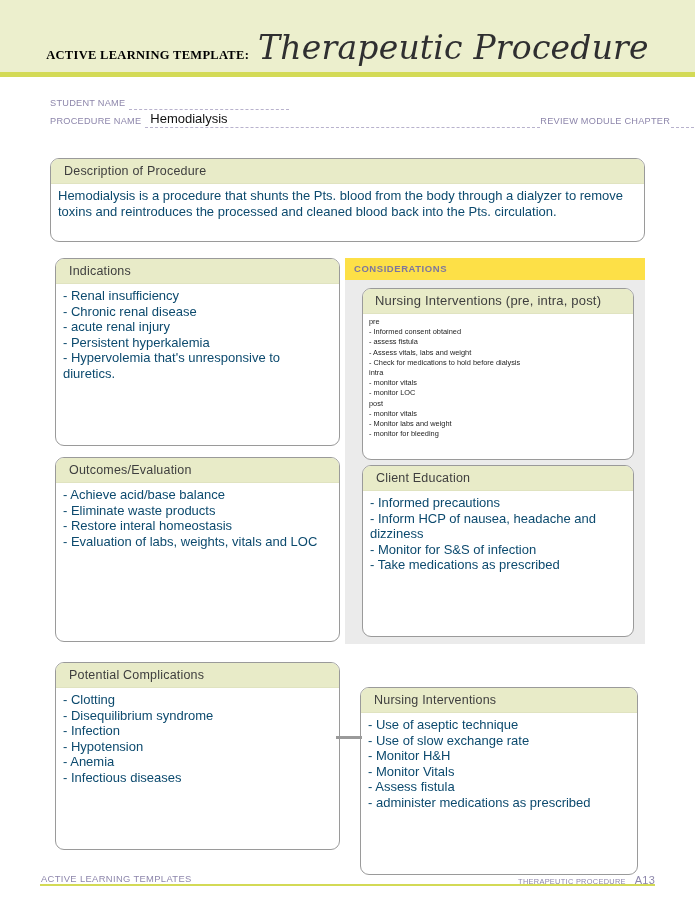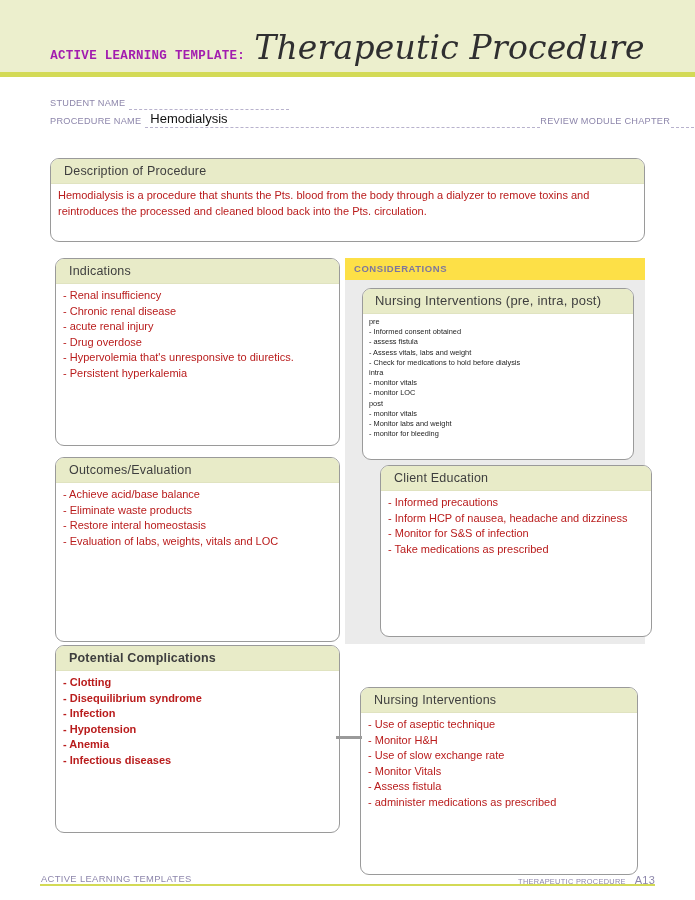--- a/index.html
+++ b/index.html
@@ -33,25 +33,25 @@
   }
   .header-inner {
     position: absolute;
     left: 0; right: 0; bottom: 8px;
     display: flex;
     align-items: baseline;
     justify-content: center;
     gap: 9px;
   }
   .tpl-eyebrow {
-    font-family: Liberation Mono, monospace;
+    font-family: Liberation Serif, serif;
     font-size: 12.5px;
     font-weight: bold;
     letter-spacing: 0.3px;
-    color: #a21caf;
+    color: #000000;
     text-transform: uppercase;
   }
   .tpl-title {
     font-family: "DejaVu Serif", serif;
     font-style: italic;
     font-size: 33px;
     font-weight: normal;
     color: #2f2f30;
     letter-spacing: 0.2px;
     line-height: 1;
@@ -135,47 +135,47 @@
     box-sizing: border-box;
     padding: 4px 16px 4px 13px;
     font-size: 12.5px;
     color: #3e3e3e;
     letter-spacing: 0.2px;
     line-height: 16px;
     border-bottom: 1px solid #e0e3c0;
   }
   .card-body {
     padding: 4px 6px 4px 7px;
-    font-size: 11px;
-    color: #b91c1c;
+    font-size: 13px;
+    color: #0c4a6e;
     line-height: 15.6px;
   }
   .card-body .li { white-space: normal; }
 
   
   .card-body.tiny {
     font-size: 7.4px;
     line-height: 10.2px;
     padding: 3px 5px 3px 6px;
     color: #1c1c1c;
   }
   .card-body.tiny .grp { margin: 0; }
 
   
   #card-description { left: 50px;  top: 158px; width: 595px; height: 84px; }
   #card-description .card-head { height: 25px; }
 
   #card-indications { left: 55px; top: 258px; width: 285px; height: 188px; }
   #card-outcomes    { left: 55px; top: 457px; width: 285px; height: 185px; }
-  #card-complications { left: 55px; top: 645px; width: 285px; height: 188px; font-weight: bold; }
+  #card-complications { left: 55px; top: 662px; width: 285px; height: 188px; }
 
   #card-nursing-pre { left: 362px; top: 288px; width: 272px; height: 172px; }
   #card-nursing-pre .card-head { font-size: 13px; padding-left: 12px; }
 
-  #card-client-ed   { left: 380px; top: 465px; width: 272px; height: 172px; }
+  #card-client-ed   { left: 362px; top: 465px; width: 272px; height: 172px; }
   #card-nursing-bot { left: 360px; top: 687px; width: 278px; height: 188px; }
 
   
   .connector {
     position: absolute;
     background: #9a9a9a;
   }
   #connector-bottom {
     left: 336px; top: 736px; width: 26px; height: 3px;
   }
@@ -257,23 +257,22 @@
     <div class="li">Hemodialysis is a procedure that shunts the Pts. blood from the body through a dialyzer to remove toxins and reintroduces the processed and cleaned blood back into the Pts. circulation.</div>
   </div>
 </div>
 
 <div class="card" id="card-indications">
   <div class="card-head">Indications</div>
   <div class="card-body">
     <div class="li">- Renal insufficiency</div>
     <div class="li">- Chronic renal disease</div>
     <div class="li">- acute renal injury</div>
-    <div class="li">- Drug overdose</div>
+    <div class="li">- Persistent hyperkalemia</div>
     <div class="li">- Hypervolemia that's unresponsive to diuretics.</div>
-    <div class="li">- Persistent hyperkalemia</div>
   </div>
 </div>
 
 <div class="card" id="card-nursing-pre">
   <div class="card-head">Nursing Interventions (pre, intra, post)</div>
   <div class="card-body tiny">
     <div class="grp">
       <div>pre</div>
       <div>- Informed consent obtained</div>
       <div>- assess fistula</div>
@@ -323,22 +322,22 @@
     <div class="li">- Hypotension</div>
     <div class="li">- Anemia</div>
     <div class="li">- Infectious diseases</div>
   </div>
 </div>
 
 <div class="card" id="card-nursing-bot">
   <div class="card-head">Nursing Interventions</div>
   <div class="card-body">
     <div class="li">- Use of aseptic technique</div>
+    <div class="li">- Use of slow exchange rate</div>
     <div class="li">- Monitor H&amp;H</div>
-    <div class="li">- Use of slow exchange rate</div>
     <div class="li">- Monitor Vitals</div>
     <div class="li">- Assess fistula</div>
     <div class="li">- administer medications as prescribed</div>
   </div>
 </div>
 
 <div class="connector" id="connector-bottom"></div>
 
 <div class="footer-left">ACTIVE LEARNING TEMPLATES</div>
 <div class="footer-right">

